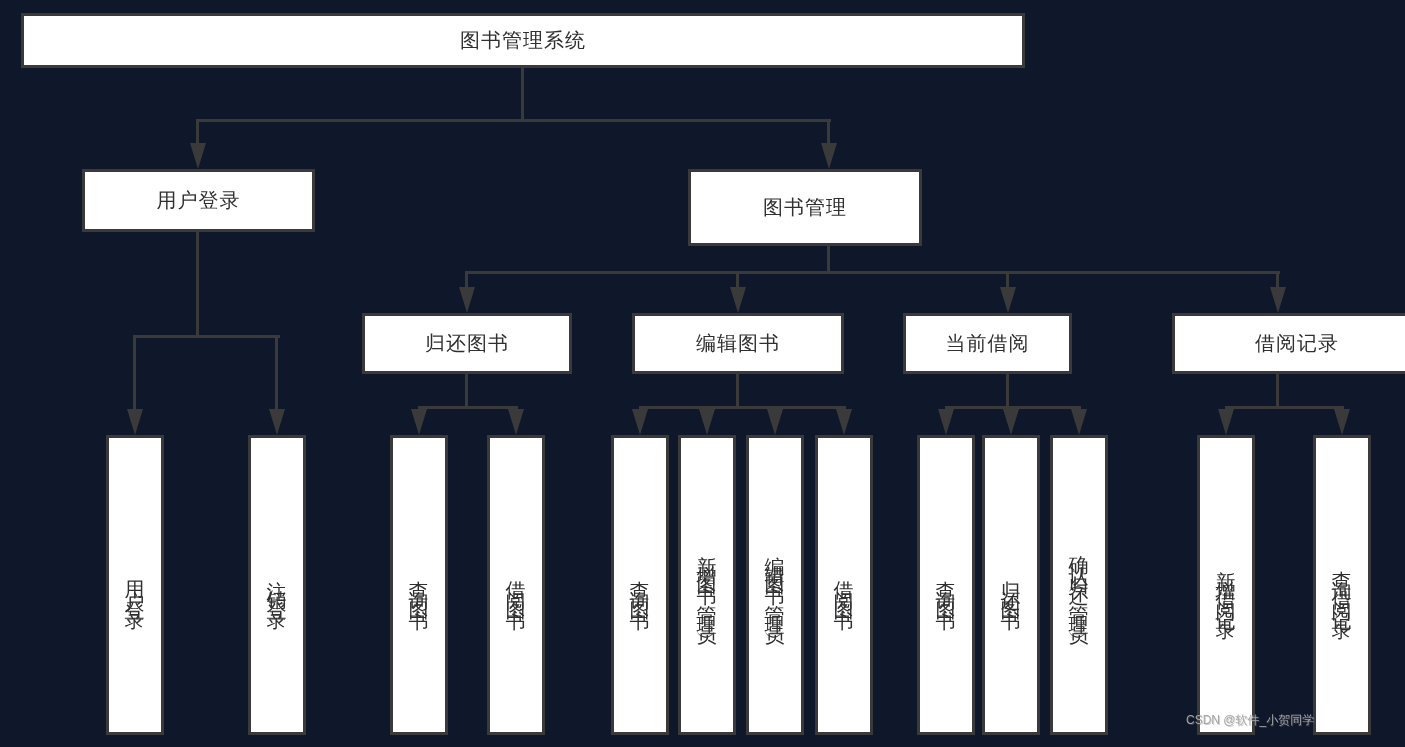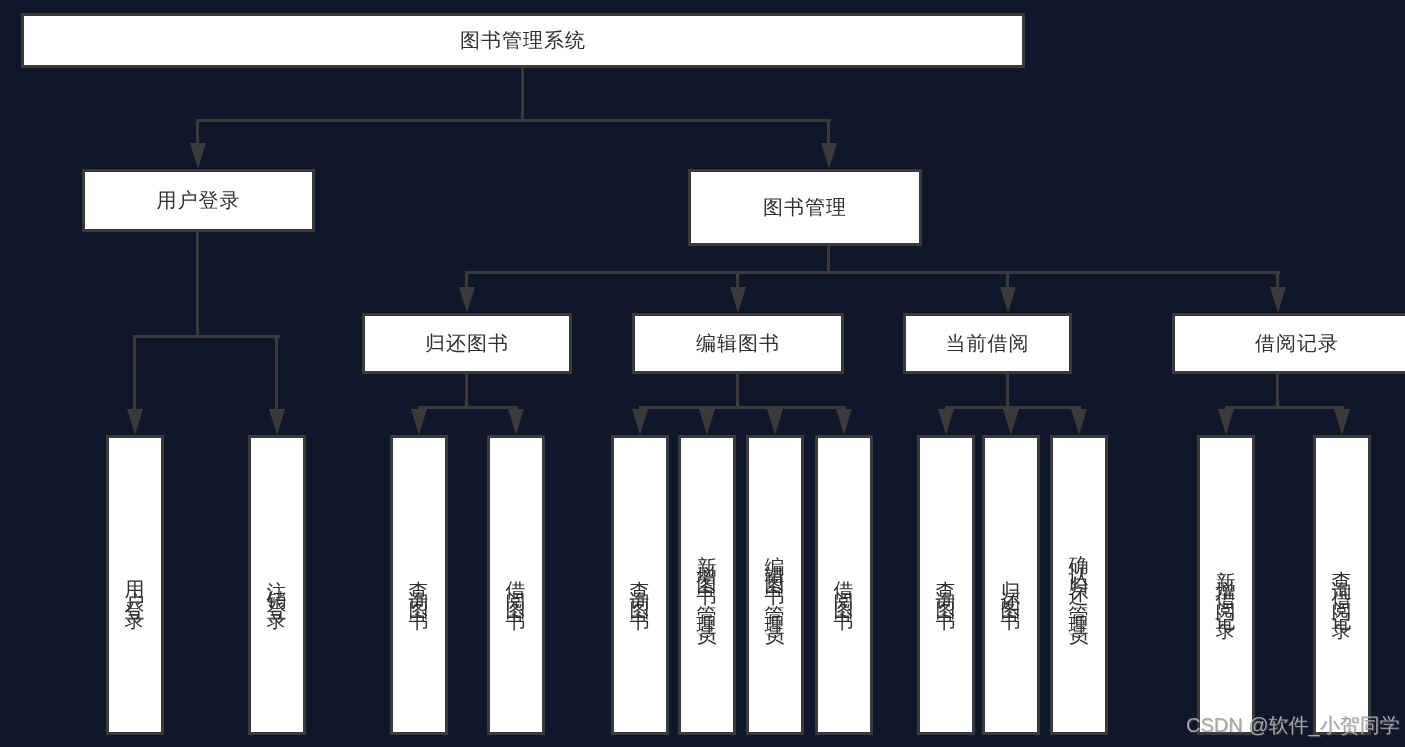--- a/index.html
+++ b/index.html
@@ -20,21 +20,21 @@
   }
   .vl{position:absolute;width:3px;background:#3a3a3a;z-index:1;}
   .hl{position:absolute;height:3px;background:#3a3a3a;z-index:1;}
   .ah{
     position:absolute;width:0;height:0;z-index:1;
     border-left:8px solid transparent;border-right:8px solid transparent;
     border-top:26px solid #3a3a3a;
   }
   .watermark{
     position:absolute;left:1186px;top:712px;z-index:5;
-    font-size:20px;color:#a6a6a6;white-space:nowrap;
+    font-size:12px;color:#a6a6a6;white-space:nowrap;
     text-shadow:1px 1px 0 rgba(120,120,120,0.35);
   }
 </style>
 </head>
 <body>
 
 <div class="canvas">
 
   <div class="box" style="left:21px;top:13px;width:1004px;height:55px">
     <span class="lbl">图书管理系统</span>

